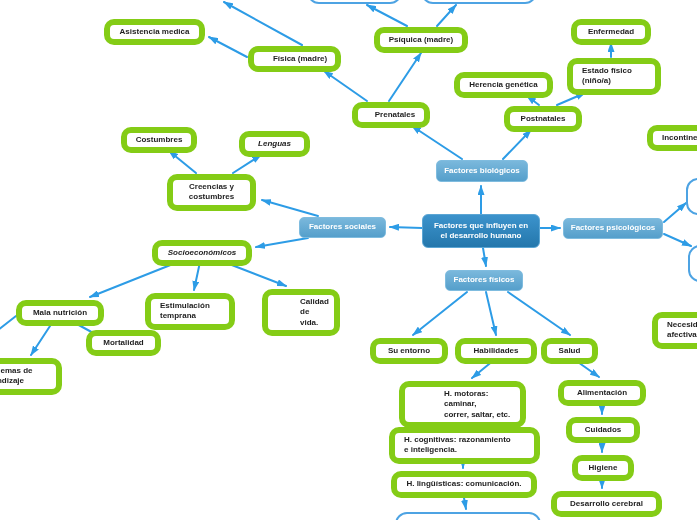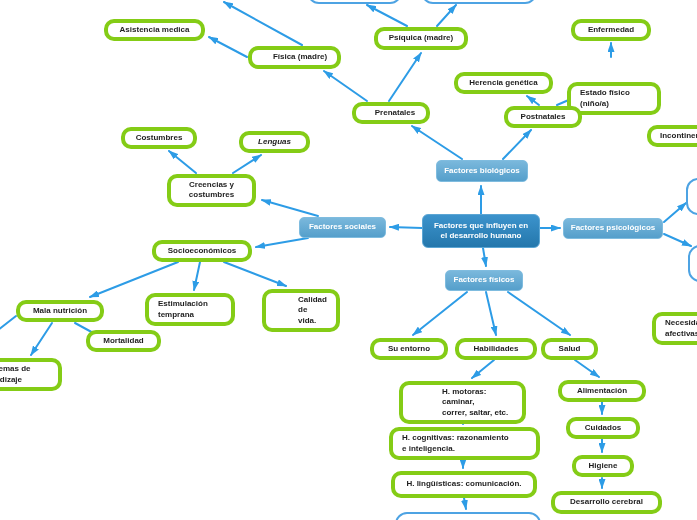--- a/index.html
+++ b/index.html
@@ -8,21 +8,21 @@
     background:#ffffff;font-family:"Liberation Sans",sans-serif;
   }
   #edge-layer{position:absolute;left:0;top:0;width:697px;height:520px;}
   .node{
     position:absolute;box-sizing:border-box;
     display:flex;align-items:center;justify-content:center;
     font-weight:bold;font-size:8px;line-height:1.3;color:#1e1e1e;
     white-space:pre-line;text-align:center;padding:2px 5px;
   }
   .node.leaf{
-    background:#ffffff;border:4px solid #84cc16;border-radius:10px;
+    background:#ffffff;border:6px solid #84cc16;border-radius:10px;
     box-shadow:0 0 0 1px rgba(255,255,255,0.6) inset;
   }
   .node.leaf.left{justify-content:flex-start;text-align:left;padding-left:9px;}
   .node.branch{
     background:linear-gradient(#7ab8dc,#559fcb);
     border:1px solid #7fbcdf;border-radius:5px;color:#ffffff;
   }
   .node.center{
     background:linear-gradient(#3c93cc,#2477ac);
     border:1px solid #5ca6d4;border-radius:6px;color:#ffffff;
@@ -86,31 +86,31 @@
       <div class="node center" style="left: 422px; top: 214px; width: 118px; min-height: 34px;">Factores que influyen en
 el desarrollo humano</div>
       <div class="node branch" style="left: 436px; top: 160px; width: 92px; min-height: 22px;">Factores biológicos</div>
       <div class="node branch" style="left: 299px; top: 217px; width: 87px; min-height: 21px;">Factores sociales</div>
       <div class="node branch" style="left: 563px; top: 218px; width: 100px; min-height: 21px;">Factores psicológicos</div>
       <div class="node branch" style="left: 445px; top: 270px; width: 78px; min-height: 21px;">Factores físicos</div>
       <div class="node leaf" style="left: 104px; top: 19px; width: 101px; min-height: 21px;">Asistencia medica</div>
       <div class="node leaf" style="left: 248px; top: 46px; width: 93px; min-height: 23px; padding-left: 16px;">Física (madre)</div>
       <div class="node leaf" style="left: 374px; top: 27px; width: 94px; min-height: 23px;">Psíquica (madre)</div>
       <div class="node leaf" style="left: 571px; top: 19px; width: 80px; min-height: 21px;">Enfermedad</div>
-      <div class="node leaf left" style="left: 567px; top: 58px; width: 94px; min-height: 33px; margin-top: 24px;">Estado físico
+      <div class="node leaf left" style="left: 567px; top: 58px; width: 94px; min-height: 33px;">Estado físico
 (niño/a)</div>
       <div class="node leaf" style="left: 454px; top: 72px; width: 99px; min-height: 21px;">Herencia genética</div>
       <div class="node leaf" style="left: 352px; top: 102px; width: 78px; min-height: 21px; padding-left: 13px;">Prenatales</div>
       <div class="node leaf" style="left: 504px; top: 106px; width: 78px; min-height: 21px;">Postnatales</div>
       <div class="node leaf left" style="left: 647px; top: 125px; width: 110px; min-height: 21px;">Incontinencia</div>
       <div class="node leaf" style="left: 121px; top: 127px; width: 76px; min-height: 21px;">Costumbres</div>
       <div class="node leaf" style="left: 239px; top: 131px; width: 71px; min-height: 21px; font-style: italic;">Lenguas</div>
       <div class="node leaf" style="left: 167px; top: 174px; width: 89px; min-height: 32px;">Creencias y
 costumbres</div>
-      <div class="node leaf" style="left: 152px; top: 240px; width: 100px; min-height: 21px;">Socioeconómicos</div>
+      <div class="node leaf" style="left: 152px; top: 240px; width: 100px; min-height: 21px; font-style: italic;">Socioeconómicos</div>
       <div class="node leaf" style="left: 16px; top: 300px; width: 88px; min-height: 22px;">Mala nutrición</div>
       <div class="node leaf left" style="left: 145px; top: 293px; width: 90px; min-height: 33px;">Estimulación
 temprana</div>
       <div class="node leaf left" style="left: 262px; top: 289px; width: 78px; min-height: 33px; padding-left: 32px;">Calidad de
 vida.</div>
       <div class="node leaf" style="left: 86px; top: 330px; width: 75px; min-height: 21px;">Mortalidad</div>
       <div class="node leaf left" style="left: -35px; top: 358px; width: 97px; min-height: 33px;">Problemas de
 aprendizaje</div>
       <div class="node leaf left" style="left: 652px; top: 312px; width: 100px; min-height: 33px;">Necesidades
 afectivas</div>

